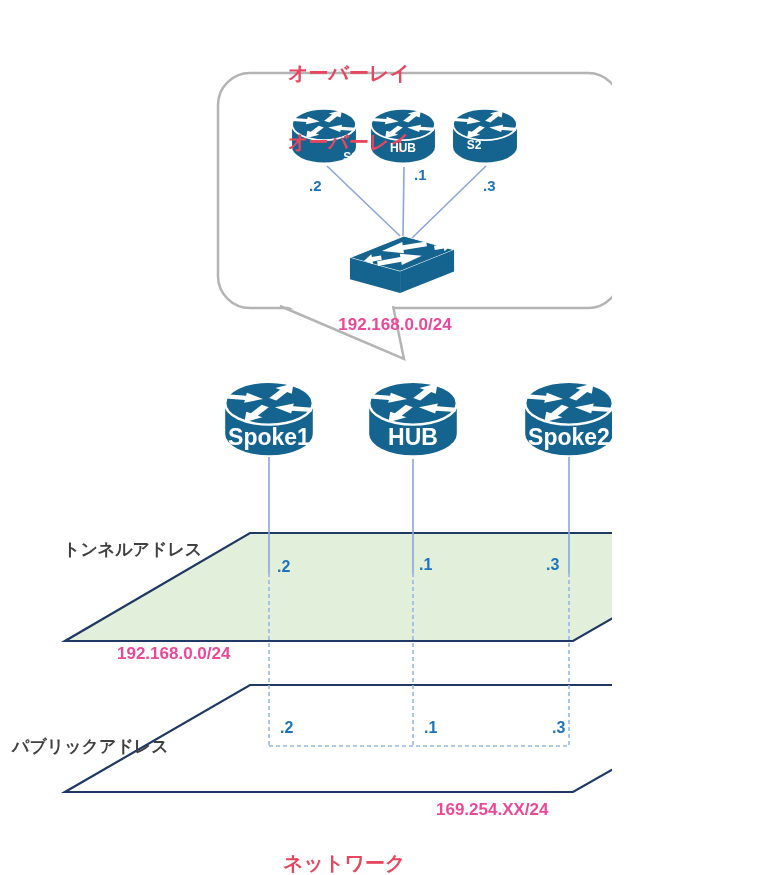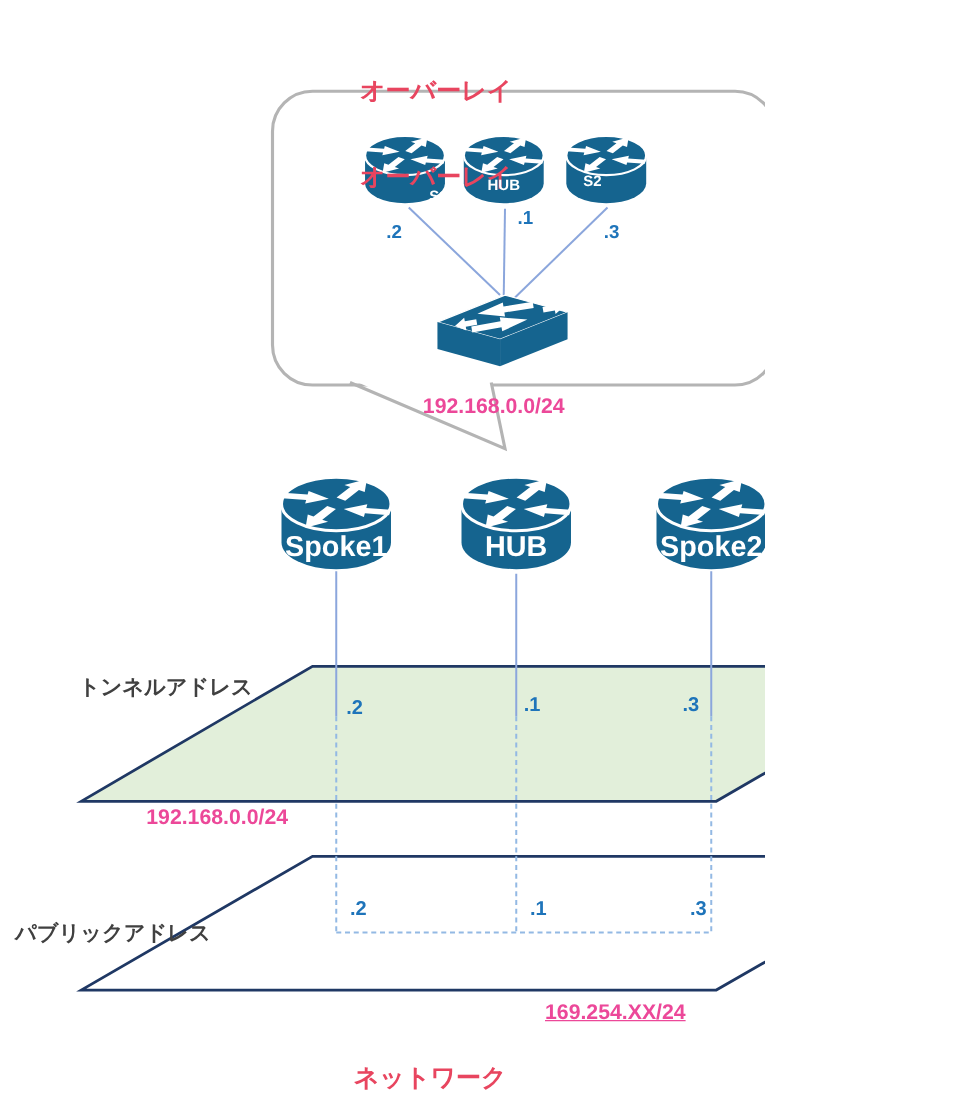--- a/index.html
+++ b/index.html
@@ -110,20 +110,20 @@
   <div class="t addr" style="left:419px;top:556px;">.1</div>
   <div class="t addr" style="left:546px;top:556px;">.3</div>
   <div class="t subnet" style="left:117px;top:612px;">192.168.0.0/24</div>
 
   <div class="t lblue jp" style="left:12px;top:694px;">
     <div>パブリックアドレス</div>
   </div>
   <div class="t addr" style="left:280px;top:719px;">.2</div>
   <div class="t addr" style="left:424px;top:719px;">.1</div>
   <div class="t addr" style="left:552px;top:719px;">.3</div>
-  <div class="t subnet" style="left:436px;top:768px;text-decoration:underline;">169.254.XX/24</div>
+  <div class="t subnet" style="left:436px;top:768px;">169.254.XX/24</div>
 
   <div class="t red" style="left:283px;top:806px;">
     <div>ネットワーク</div>
     
   </div>
 
 </div>
 
 </body></html>

